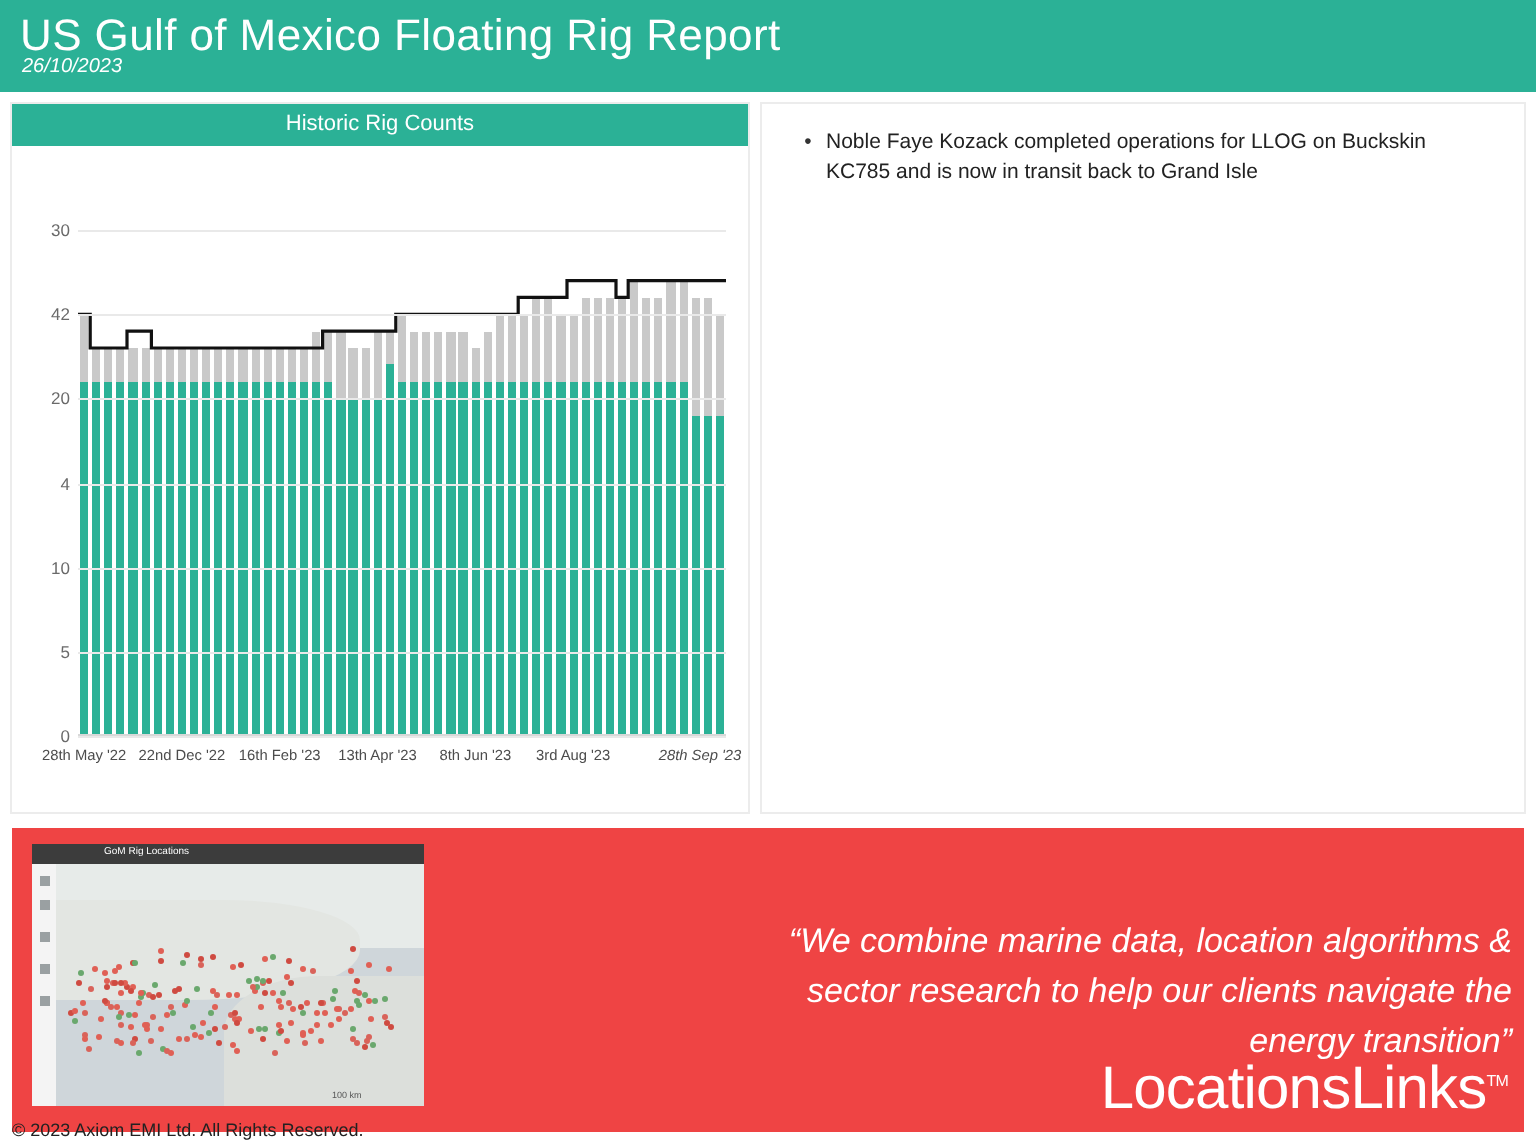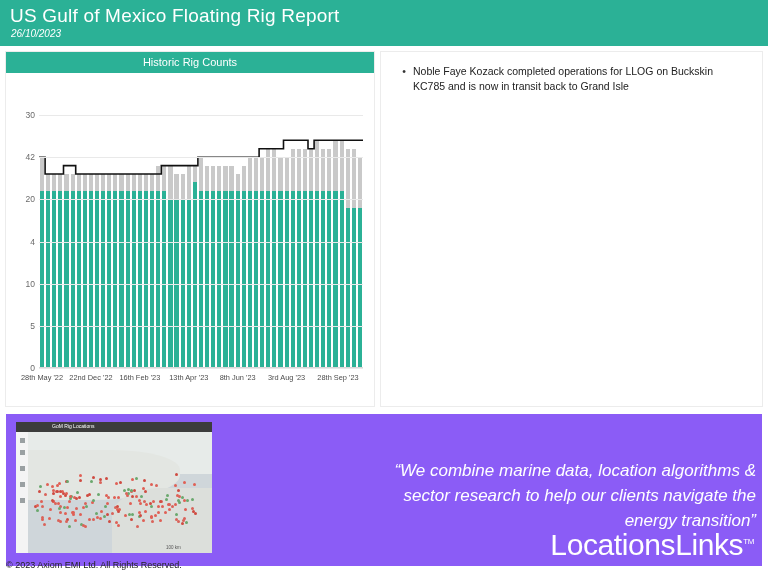--- a/index.html
+++ b/index.html
@@ -19,21 +19,21 @@
   .header {
     position: absolute;
     left: 0; top: 0;
     width: 768px; height: 46px;
     background: #2BB196;
     color: #ffffff;
   }
   .header-title {
     position: absolute;
     left: 10px; top: 5px;
-    font-size: 19px;
+    font-size: 22px;
     letter-spacing: .2px;
   }
   .header-date {
     position: absolute;
     left: 11px; top: 28px;
     font-size: 10px;
     font-style: italic;
   }
 
   
@@ -171,21 +171,21 @@
     display: inline-block;
   }
   .swatch.contract { background: #2BB196; }
   .swatch.supply { height: 2px; background: #111; }
 
   
   .footer {
     position: absolute;
     left: 6px; top: 414px;
     width: 756px; height: 152px;
-    background: #8b5cf6;
+    background: #ef4444;
   }
   .map-box {
     position: absolute;
     left: 10px; top: 8px;
     width: 196px; height: 131px;
     background: #dfe3e0;
     overflow: hidden;
   }
   .map-sea {
     position: absolute; left: 0; top: 0; right: 0; bottom: 0;
@@ -516,21 +516,21 @@
       <div class="ytick" style="top: 168.5px;">4</div>
       <div class="ytick" style="top: 126.333px;">20</div>
       <div class="ytick" style="top: 84.1667px;">42</div>
       <div class="ytick" style="top: 42px;">30</div>
       <div class="xtick" style="left: 36.0566px; top: 300px;">28th May '22</div>
       <div class="xtick" style="left: 84.9623px; top: 300px;">22nd Dec '22</div>
       <div class="xtick" style="left: 133.868px; top: 300px;">16th Feb '23</div>
       <div class="xtick" style="left: 182.774px; top: 300px;">13th Apr '23</div>
       <div class="xtick" style="left: 231.679px; top: 300px;">8th Jun '23</div>
       <div class="xtick" style="left: 280.585px; top: 300px;">3rd Aug '23</div>
-      <div class="xtick" style="left: 332px; top: 300px;">28th Sep '23</div>
+      <div class="xtick" style="left: 344px; top: 300px; font-style: italic;">28th Sep '23</div>
     </div>
 </div>
 
 <div class="panel" id="notes-panel">
   <div class="notes-body" id="notes-body">
       <div class="note-item">
         <div class="note-bullet">•</div>
         <div class="note-text">Noble Faye Kozack completed operations for LLOG on Buckskin KC785 and is now in transit back to Grand Isle</div>
       </div>
     </div>

